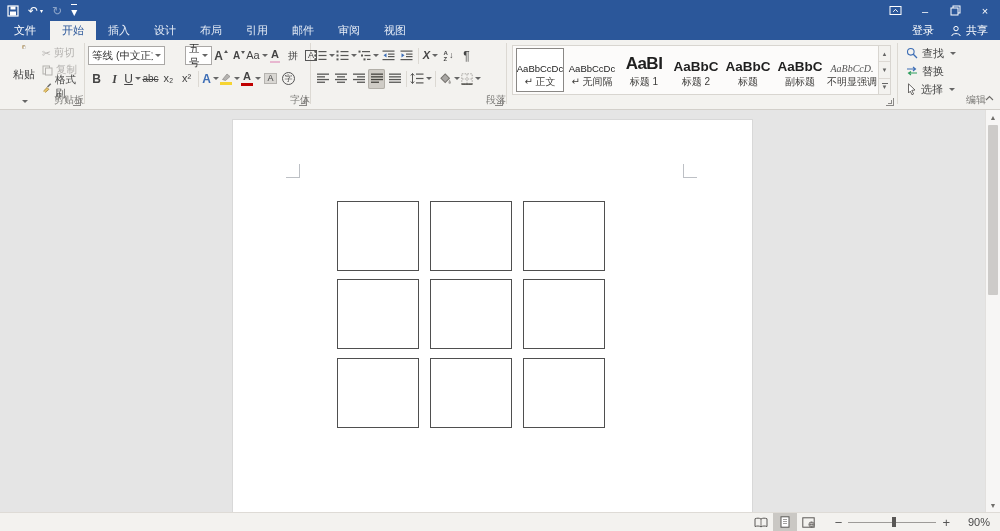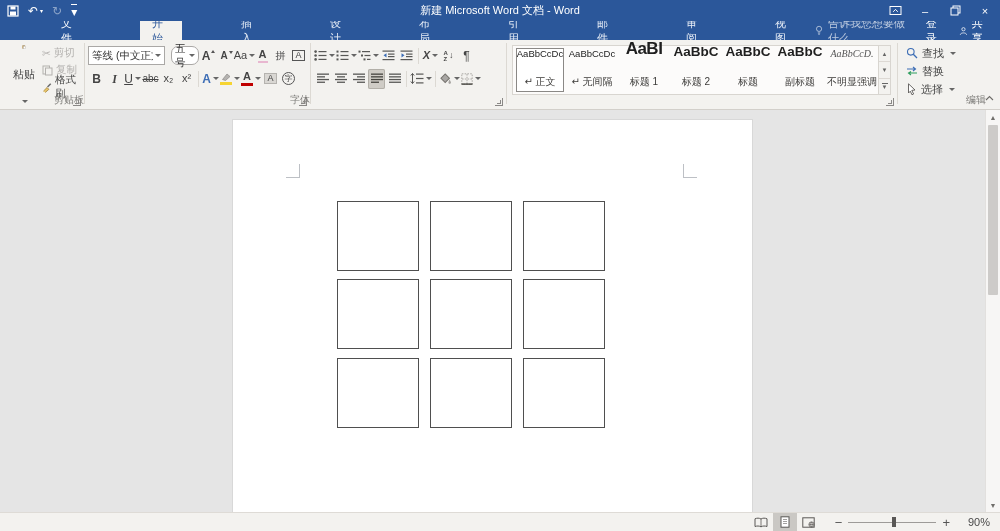--- a/index.html
+++ b/index.html
@@ -13,21 +13,21 @@
   .qat .qbtn { display:inline-flex; align-items:center; color:#fff; font-size:12px; line-height:1; }
   .qat .dim { opacity:.45; }
   .qat .dd7 { font-size:6px; margin-left:2px; }
   .qat-more { border-top:1px solid #fff; font-size:6px; padding-top:1px; }
   .win-title { position:absolute; left:0; right:0; text-align:center; font-size:11px; color:#fff; pointer-events:none; }
   .win-ctl { margin-left:auto; display:flex; height:100%; }
   .win-ctl .wbtn { width:30px; height:100%; display:flex; align-items:center; justify-content:center; color:#fff; font-size:11px; }
 
   
   .tabrow { height:19px; background:#2b579a; display:flex; align-items:stretch; }
-  .tab { display:flex; align-items:center; padding:0 12px; color:#e8eef7; font-size:11px; cursor:default;margin-left:47px; }
+  .tab { display:flex; align-items:center; padding:0 12px; color:#e8eef7; font-size:11px; cursor:default; }
   .tab.file { background:#2b579a; color:#fff; padding:0 14px; }
   .tab.active { background:#f3f2ef; color:#2b579a; }
   .tellme { display:flex; align-items:center; gap:5px; color:rgba(255,255,255,.68); padding:0 10px; font-size:11px; }
   .tabrow .right { margin-left:auto; display:flex; align-items:center; gap:16px; padding-right:12px; color:#fff; }
   .share-wrap { display:flex; align-items:center; gap:4px; }
 
   
   .ribbon { height:70px; background:#f3f2ef; border-bottom:1px solid #d2cfca; display:flex; position:relative; }
   .grp { position:relative; height:100%; flex:none; }
   .vsep { width:1px; background:#dcd9d3; margin:3px 0 5px; }
@@ -46,21 +46,21 @@
   .grp.clipboard { width:84px; }
   .paste-big { position:absolute; left:6px; top:5px; width:36px; height:58px; display:flex; flex-direction:column; align-items:center; gap:18px; }
   .paste-big .plabel { font-size:11px; color:#444; }
   .clip-col { position:absolute; left:42px; top:6px; display:flex; flex-direction:column; gap:3px; }
   .mini { display:flex; align-items:center; gap:3px; font-size:10.5px; height:14px; }
 
   
   .grp.fontg { width:225px; }
   .combo { display:flex; align-items:center; justify-content:space-between; background:#fff; border:1px solid #aaa8a6; height:19px; padding:0 3px; font-size:10.5px; color:#333; }
   .combo.name { width:77px; }
-  .combo.size { width:40px; margin-left:5px;border-radius:7px; }
+  .combo.size { width:40px; margin-left:19px; }
   .glyA { font-weight:bold; position:relative; }
   .caret-u { width:0;height:0;border-left:2.5px solid transparent;border-right:2.5px solid transparent;border-bottom:3px solid #555; position:absolute; top:2px; right:0px;}
   .caret-d { width:0;height:0;border-left:2.5px solid transparent;border-right:2.5px solid transparent;border-top:3px solid #555; position:absolute; top:3px; right:0px;}
   .u-line { text-decoration:underline; }
   .strike { text-decoration:line-through; font-size:10px; }
   .ital { font-family:"Liberation Serif","DejaVu Serif",serif; font-style:italic; font-weight:bold; }
   .hl-bar { display:flex; flex-direction:column; align-items:center; }
   .hl-bar .bar { width:12px; height:3px; margin-top:1px; }
   .bar.yellow { background:#f6d431; }
   .bar.red { background:#c00000; }
@@ -68,21 +68,21 @@
   .shadeA { background:#d9d7d3; border:1px solid #b5b3af; padding:0 2px; font-size:9px; }
   .circleZ { border:1px solid #555; border-radius:50%; width:13px; height:13px; display:inline-flex; align-items:center; justify-content:center; font-size:8px; }
 
   
   .grp.parag { width:195px; }
   .sort-col { display:flex; flex-direction:column; font-size:6px; line-height:6px; font-weight:bold; }
 
   
   .grp.styleg { width:390px; }
   .gallery { position:absolute; left:5px; top:5px; display:flex; gap:4px; background:#fcfbfa; border:1px solid #d8d5d0; padding:2px 3px; height:50px; }
-  .card { width:48px; display:flex; flex-direction:column; align-items:center; justify-content:flex-end; gap:16px; padding:2px 0 2px; background:#fcfbfa; border:1px solid transparent; }
+  .card { width:48px; display:flex; flex-direction:column; align-items:center; justify-content:flex-end; gap:1px; padding:2px 0 2px; background:#fcfbfa; border:1px solid transparent; }
   .card.sel { border-color:#8a8886; background:#fff; }
   .card .pv1 { font-size:9.5px; color:#222; }
   .card .pvh1 { font-size:17px; font-weight:bold; color:#1f1f1f; letter-spacing:-.5px; }
   .card .pvh2 { font-size:13.5px; font-weight:bold; color:#1f1f1f; }
   .card .pvit { font-size:10px; font-style:italic; color:#555; font-family:"Liberation Serif","DejaVu Serif",serif; }
   .card .lb { font-size:10px; color:#3c3b39; white-space:nowrap; }
   .gal-scroll { position:absolute; right:6px; top:5px; width:13px; height:50px; border:1px solid #d8d5d0; border-left:1px solid #d8d5d0; background:#f3f2ef; display:flex; flex-direction:column; }
   .gal-scroll .gbtn { flex:1; display:flex; align-items:center; justify-content:center; font-size:6px; color:#666; border-bottom:1px solid #ddd9d4; }
   .gal-scroll .gbtn:last-child { border-bottom:none; flex-direction:column; line-height:4px; }
   .gal-more-bar { width:6px; border-top:1px solid #666; margin-bottom:1px; }
@@ -139,21 +139,20 @@
       </span>
       <span class="qbtn">
           <span>↶</span>
           <span class="dd7">▾</span>
         </span>
       <span class="qbtn dim">
           <span>↻</span>
         </span>
       <span class="qbtn qat-more">▾</span>
     </div>
-    <div class="win-title">新建 Microsoft Word 文档 - Word</div>
     <div class="win-ctl">
       <span class="wbtn">
         <svg width="13" height="11" viewBox="0 0 13 11">
             <rect x="1" y="1.5" width="11" height="8" fill="none" stroke="#fff"></rect>
             <path d="M4.2 6.8 L6.5 4.4 L8.8 6.8" fill="none" stroke="#fff"></path>
           </svg>
       </span>
       <span class="wbtn">–</span>
       <span class="wbtn">
         <svg width="11" height="11" viewBox="0 0 11 11">
@@ -168,27 +167,20 @@
   <div class="tabrow">
     <div class="tab file">文件</div>
     <div class="tab active">开始</div>
     <div class="tab">插入</div>
     <div class="tab">设计</div>
     <div class="tab">布局</div>
     <div class="tab">引用</div>
     <div class="tab">邮件</div>
     <div class="tab">审阅</div>
     <div class="tab">视图</div>
-    <div class="tellme">
-      <svg width="10" height="13" viewBox="0 0 10 13">
-          <circle cx="5" cy="4.5" r="3.2" fill="none" stroke="rgba(255,255,255,.7)"></circle>
-          <path d="M3.5 9.5 h3 M3.8 11 h2.4" stroke="rgba(255,255,255,.7)" fill="none"></path>
-        </svg>
-      <span>告诉我您想要做什么...</span>
-    </div>
     <div class="right">
       <span>登录</span>
       <span class="share-wrap">
         <svg width="12" height="12" viewBox="0 0 12 12">
             <circle cx="6" cy="3.6" r="2.2" fill="none" stroke="#fff"></circle>
             <path d="M1.8 11 C1.8 7.8 10.2 7.8 10.2 11" fill="none" stroke="#fff"></path>
           </svg>
         <span>共享</span>
       </span>
     </div>
@@ -453,20 +445,21 @@
           <span class="btn">
               <svg width="12" height="12" viewBox="0 0 12 12">
                 <rect x="0.8" y="0.8" width="10.4" height="10.4" fill="none" stroke="#9a98f 0" stroke-dasharray="1.6 1.2" stroke-width=".8" style="stroke:#9a9894;"></rect>
                 <path d="M6 1 L6 11 M1 6 L11 6" stroke="#9a9894" stroke-dasharray="1.6 1.2" stroke-width=".8"></path>
                 <rect x="0.5" y="10.4" width="11" height="1.4" fill="#45443f"></rect>
               </svg>
               <span class="dd"></span>
             </span>
         </div>
       </div>
+      <div class="grp-label">段落</div>
       <span class="launcher"></span>
     </div>
     <div class="vsep"></div>
 
     <div class="grp styleg">
       <div class="gallery">
         <div class="card sel">
             <span class="pv1">AaBbCcDc</span>
             <span class="lb"><span>↵</span> <span>正文</span></span>
           </div>

